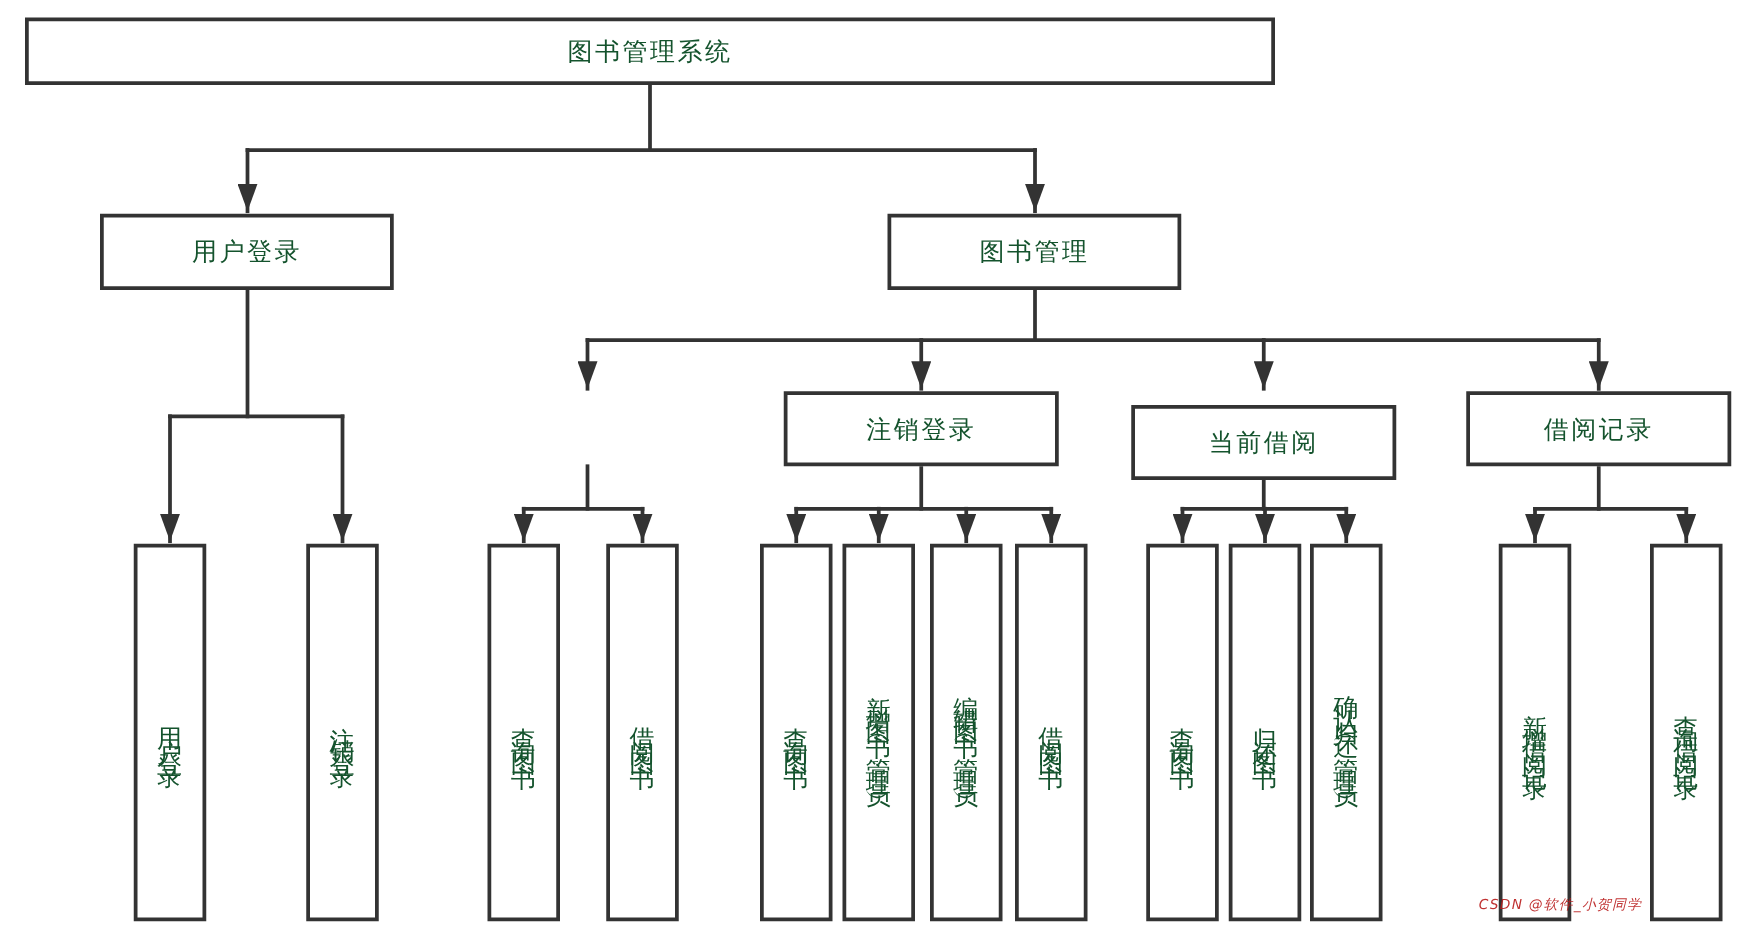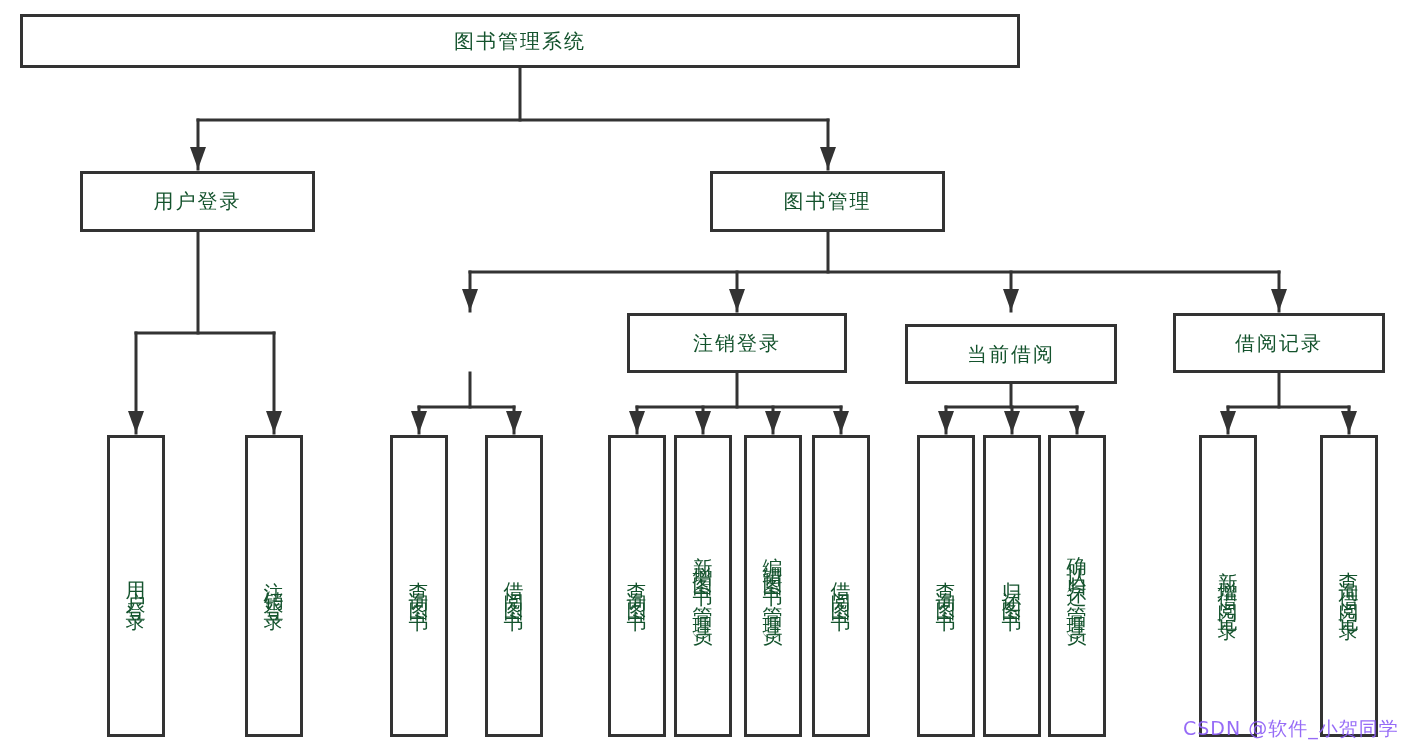--- a/index.html
+++ b/index.html
@@ -32,25 +32,26 @@
     text-orientation: mixed;
     font-size: 20px;
     letter-spacing: 10px;
     line-height: 1;
     white-space: nowrap;
   }
   .watermark {
     position: absolute;
     left: 1183px;
     top: 716px;
-    font-size: 19px;
-    color: #8b5cf6;
+    font-size: 11px;
+    color: #b91c1c;
     opacity: 0.9;
     letter-spacing: 1px;
     white-space: nowrap;
+    font-style: italic;
   }
 </style>
 </head>
 <body>
 
 <div class="canvas">
 
   <svg class="connectors" viewBox="0 0 1405 747" xmlns="http://www.w3.org/2000/svg">
     <defs>
       <marker id="arw" viewBox="0 0 22 16" refX="22" refY="8" markerWidth="22" markerHeight="16" markerUnits="userSpaceOnUse" orient="auto">

